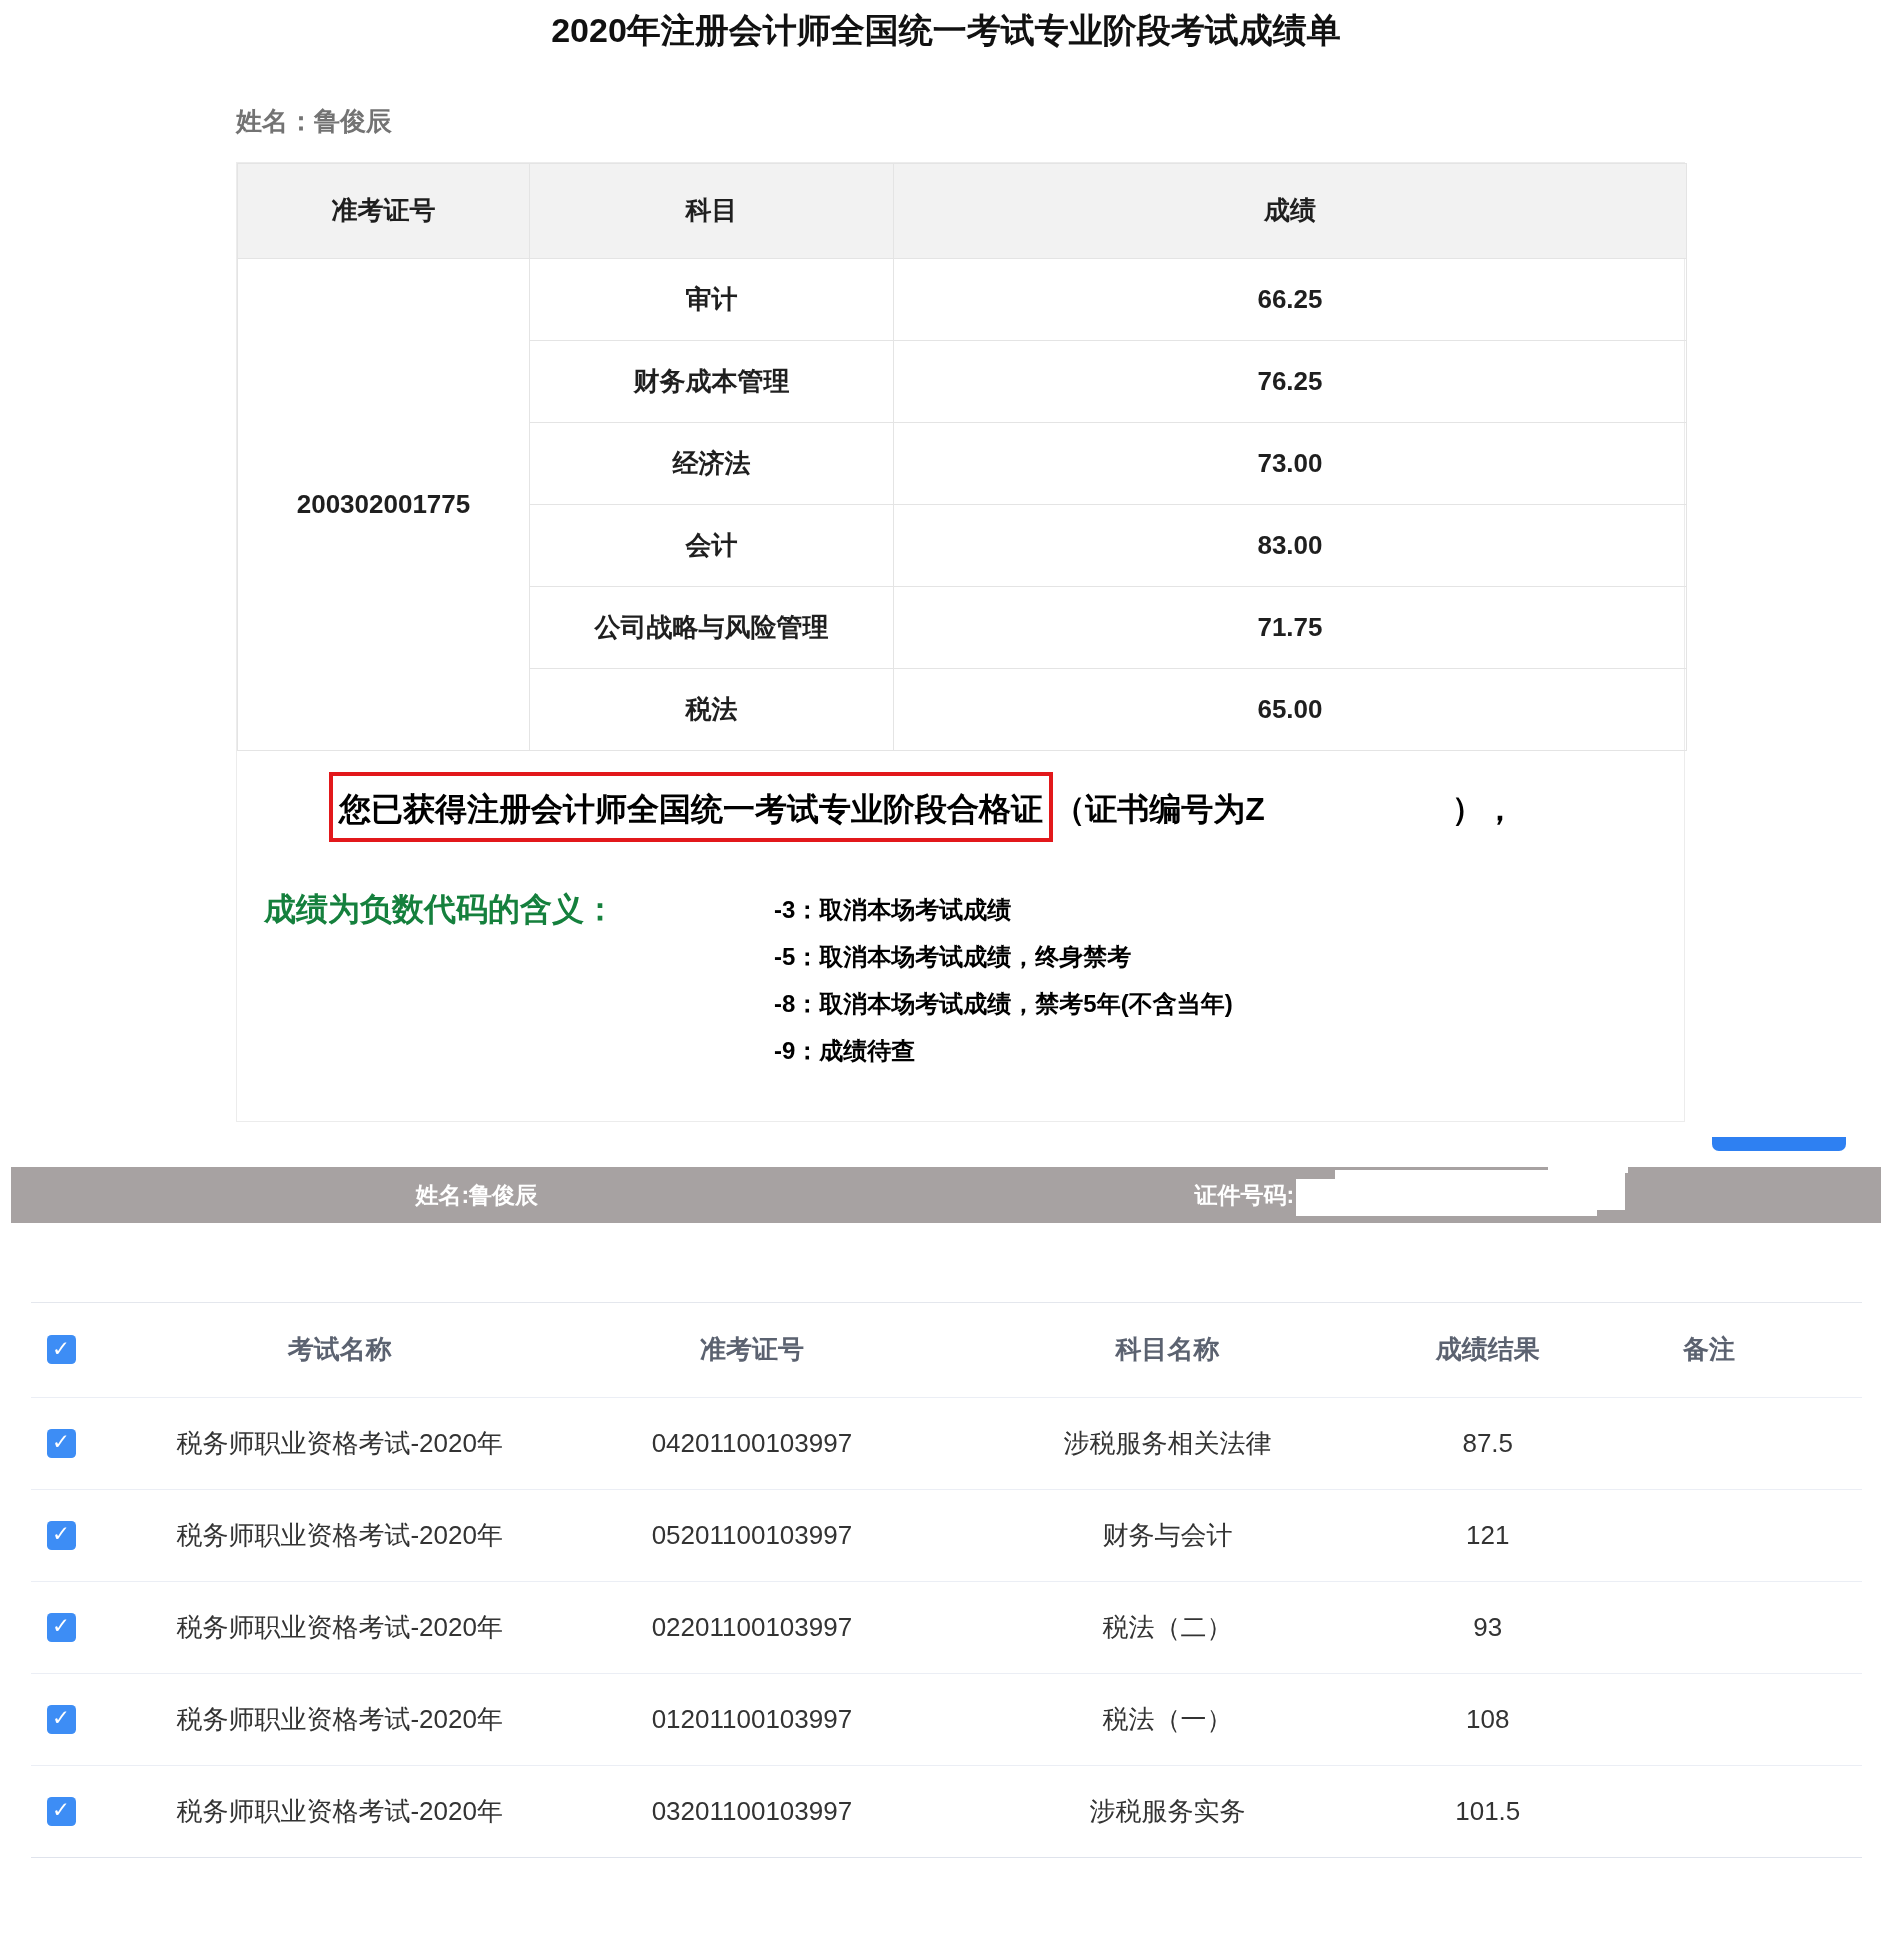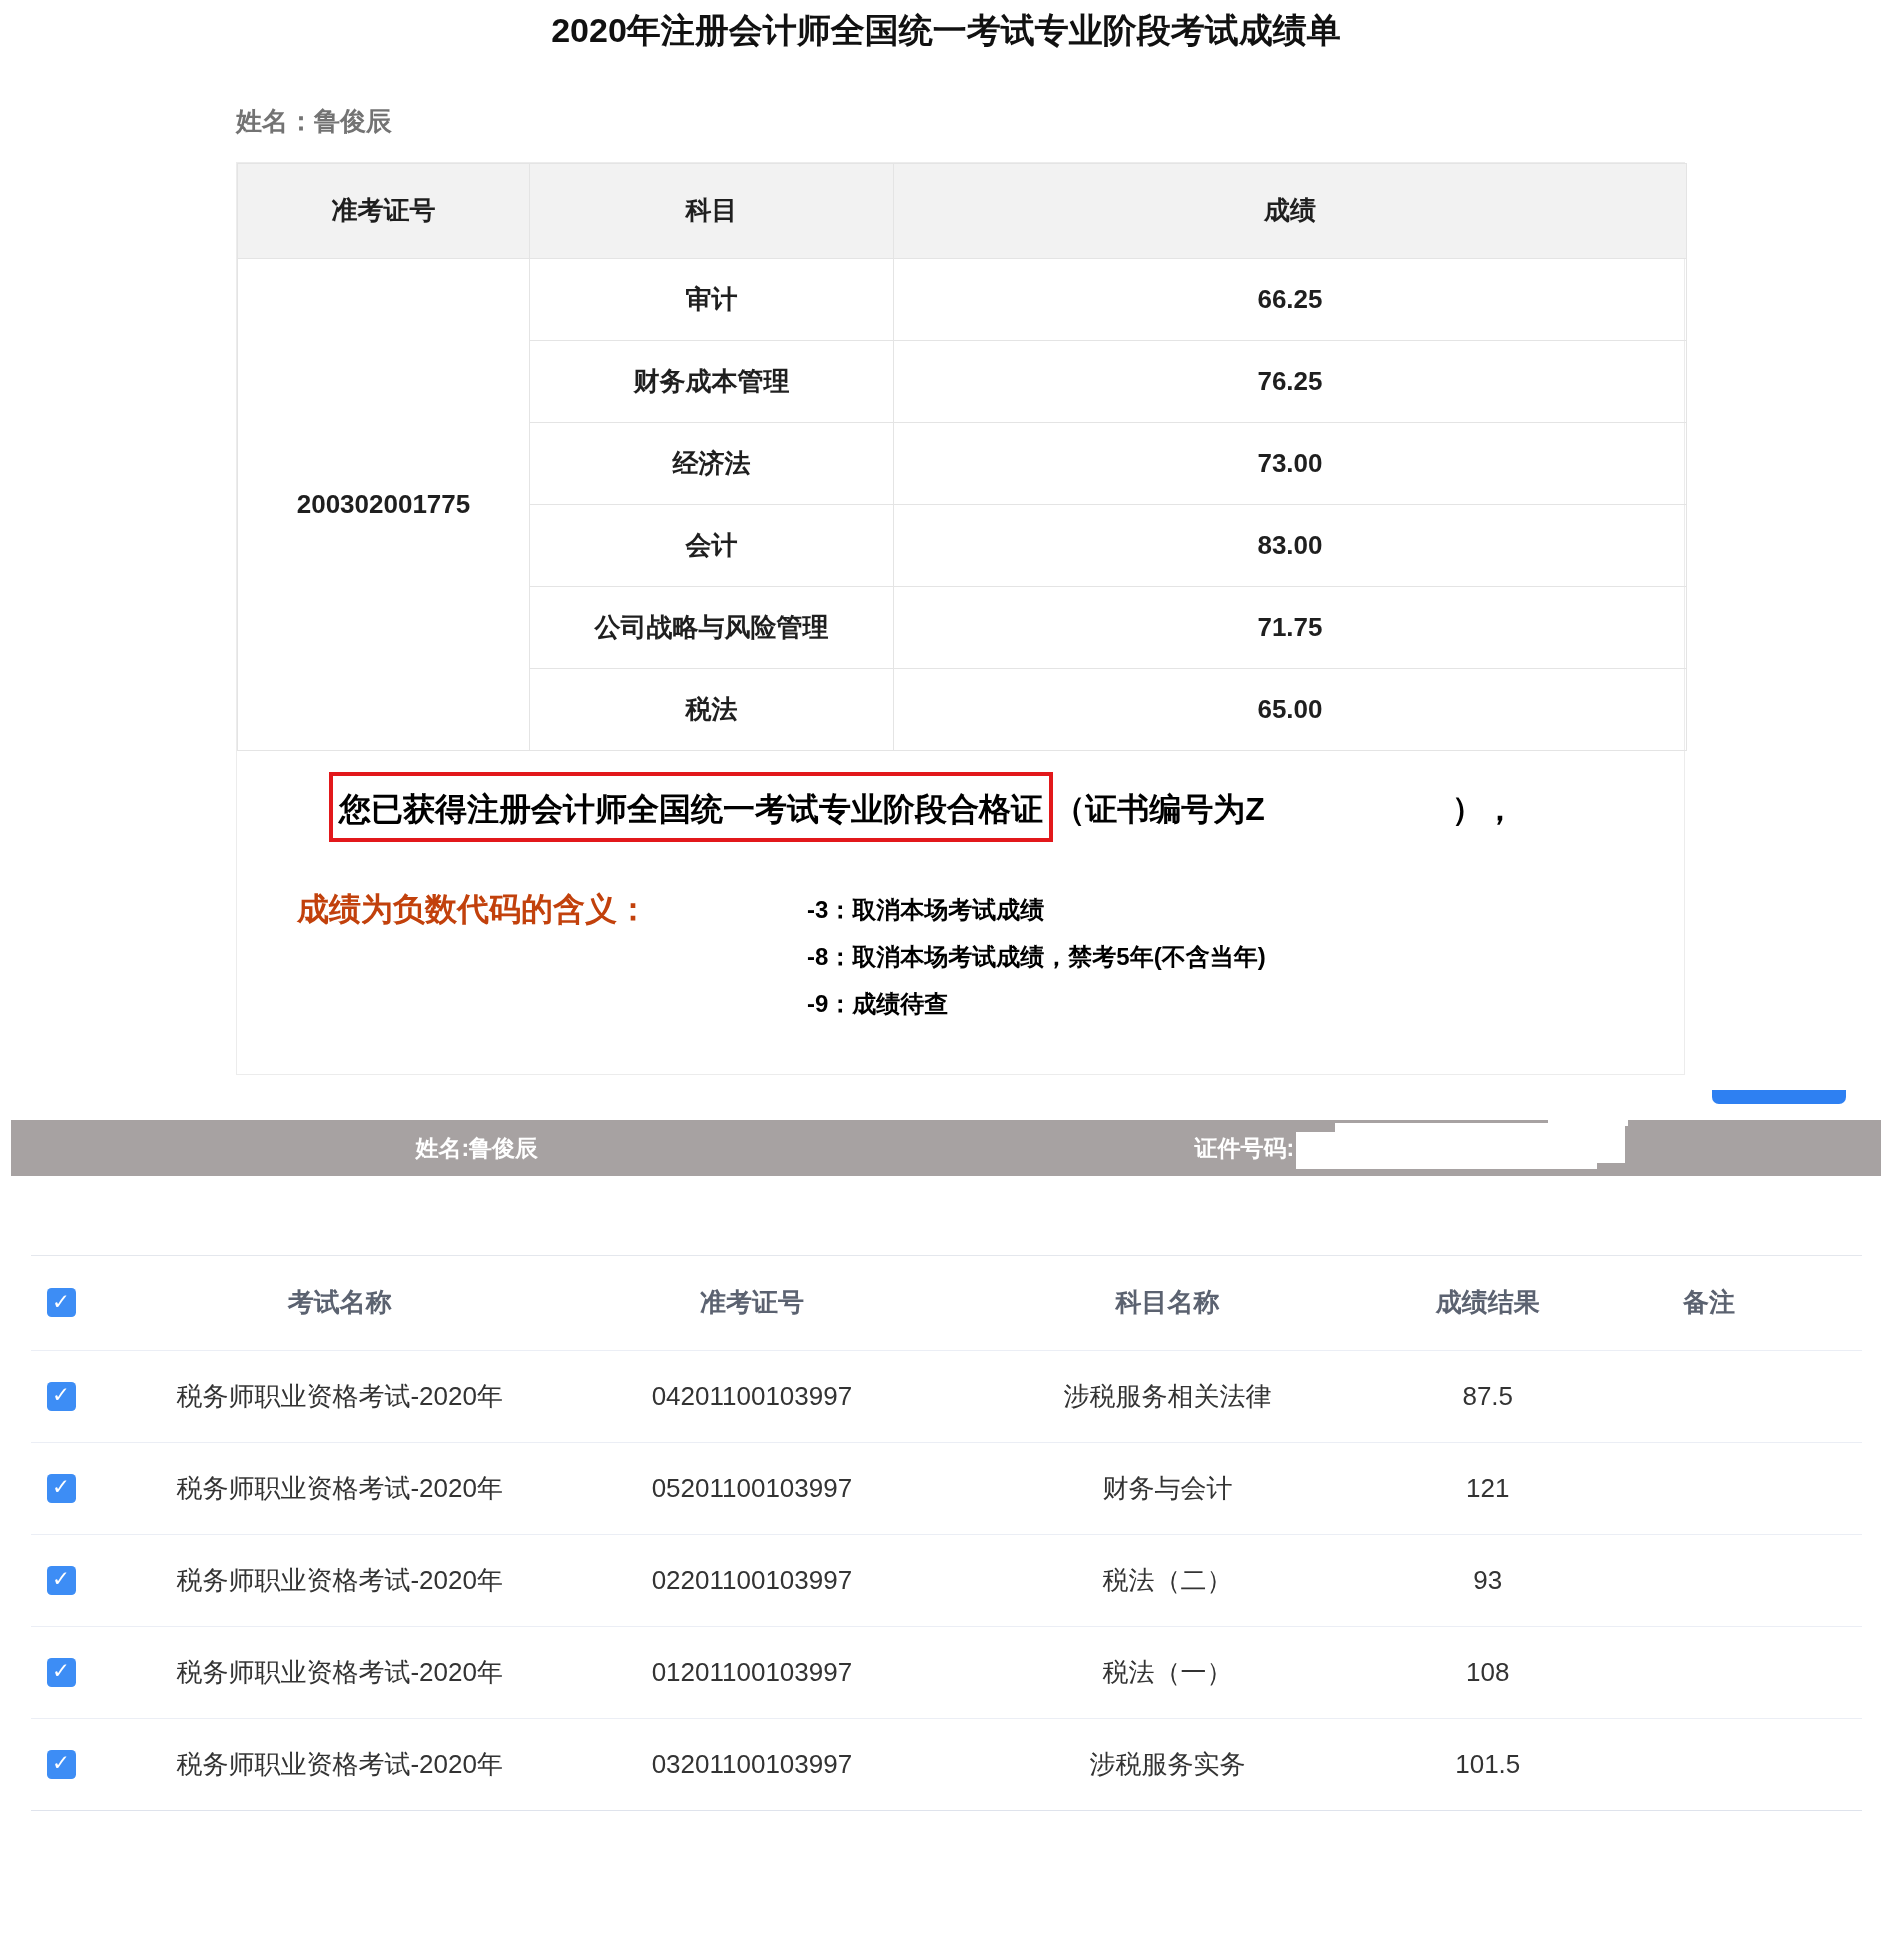--- a/index.html
+++ b/index.html
@@ -38,21 +38,21 @@
     white-space: nowrap;
   }
   .red-box {
     border: 4.6px solid #e2181b;
     padding: 15.3px 6.1px 10.7px 6.1px;
   }
   .cert-gap { display: inline-block; width: 187px; }
   .cert-line2 { margin-top: 34px; padding-left: 9.2px; font-size: 32px; font-weight: bold; color: #000; }
 
   .codes { display: flex; margin-top: 61px; }
-  .codes-label { flex: 0 0 510px; font-size: 32px; font-weight: bold; line-height: 47px; color: #c2410c; margin-left: 33px; }
+  .codes-label { flex: 0 0 510px; font-size: 32px; font-weight: bold; line-height: 47px; color: #15803d; }
   .codes-list { flex: 1; }
   .codes-list div { font-size: 24px; font-weight: bold; line-height: 47px; color: #000; }
 
   
   .blue-sliver {
     width: 134px; height: 13.7px;
     margin: 14.5px 46px 0 auto;
     background: #2e80f2; border-radius: 0 0 6.9px 6.9px;
   }
 
@@ -147,20 +147,21 @@
 
       <div class="note-area">
         <div class="cert-line">
           <span class="red-box">您已获得注册会计师全国统一考试专业阶段合格证</span><span>（证书编号为Z</span><span class="cert-gap"></span><span>），</span>
         </div>
 
         <div class="codes">
           <div class="codes-label">成绩为负数代码的含义：</div>
           <div class="codes-list">
             <div>-3：取消本场考试成绩</div>
+            <div>-5：取消本场考试成绩，终身禁考</div>
             <div>-8：取消本场考试成绩，禁考5年(不含当年)</div>
             <div>-9：成绩待查</div>
           </div>
         </div>
       </div>
     </div>
   </div>
 
   <div class="blue-sliver"></div>
 

